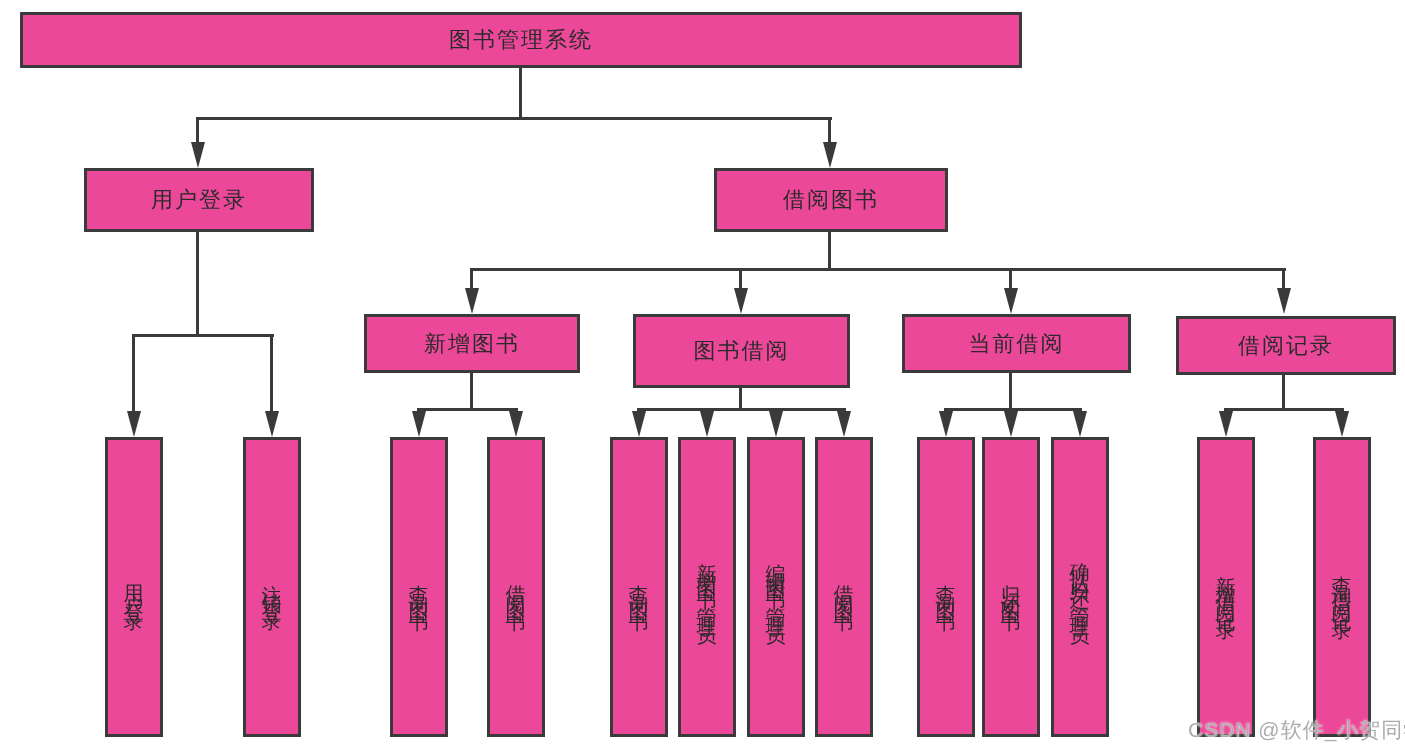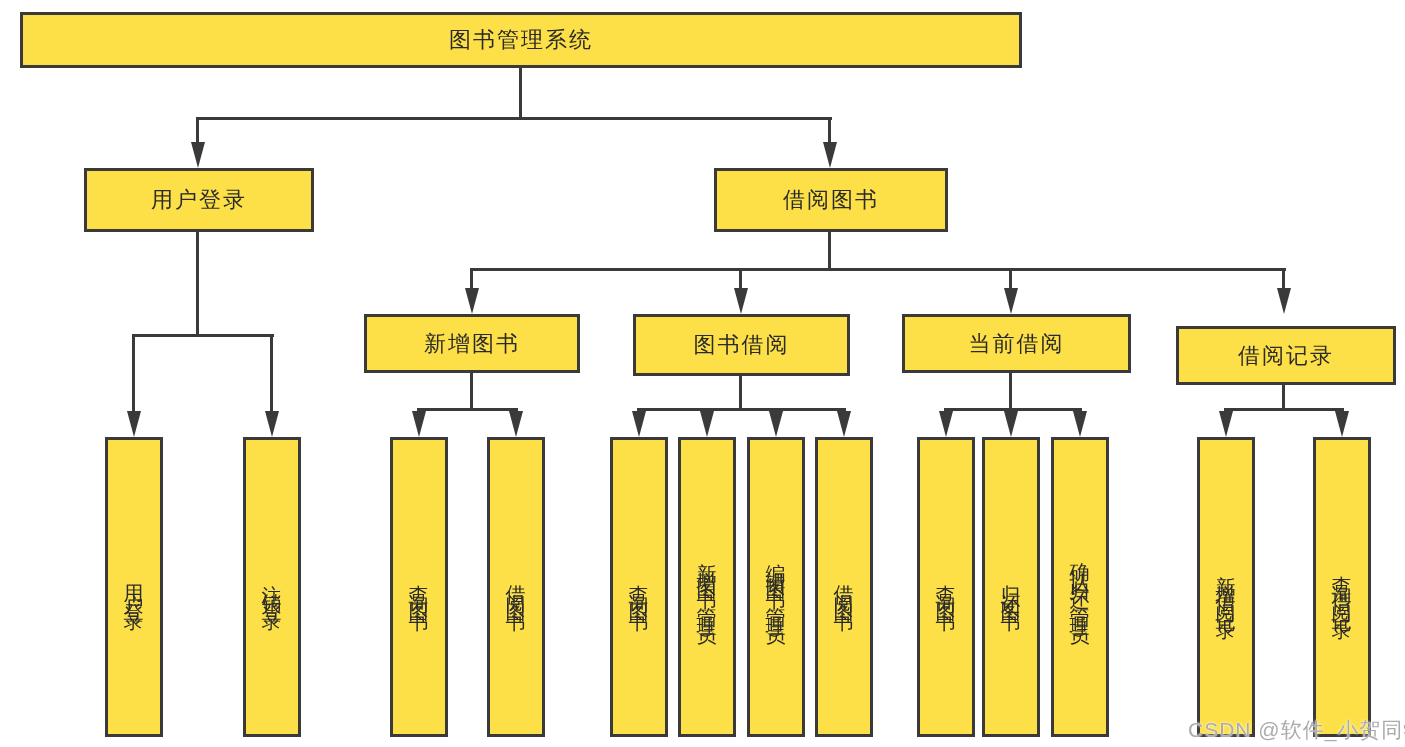--- a/index.html
+++ b/index.html
@@ -11,21 +11,21 @@
   * { margin: 0; padding: 0; box-sizing: border-box; }
   html, body { background: var(--background); }
   body {
     font-family: "Liberation Sans", "DejaVu Sans", sans-serif;
     width: 1405px; height: 747px; position: relative; overflow: hidden;
   }
   .canvas { position: absolute; left: 0; top: 0; width: 1405px; height: 747px; }
 
   .node {
     position: absolute;
-    background: #fde047;
+    background: #ec4899;
     border: 3px solid var(--line);
     display: flex; align-items: center; justify-content: center;
     color: var(--text);
     font-size: 22px;
     letter-spacing: 2px;
     z-index: 2;
   }
   .vnode {
     writing-mode: vertical-rl;
     text-orientation: mixed;
@@ -82,23 +82,23 @@
   <div class="vline" style="left:470px; top:268px; height:24px;"></div>
   <div class="arr" style="left:465px; top:288px;"></div>
   <div class="vline" style="left:739px; top:268px; height:24px;"></div>
   <div class="arr" style="left:734px; top:288px;"></div>
   <div class="vline" style="left:1009px; top:268px; height:24px;"></div>
   <div class="arr" style="left:1004px; top:288px;"></div>
   <div class="vline" style="left:1282px; top:268px; height:24px;"></div>
   <div class="arr" style="left:1277px; top:288px;"></div>
 
   <div class="node" style="left:364px; top:314px; width:216px; height:59px;">新增图书</div>
-  <div class="node" style="left:633px; top:314px; width:217px; height:62px;">图书借阅</div>
+  <div class="node" style="left:633px; top:314px; width:217px; height:74px;">图书借阅</div>
   <div class="node" style="left:902px; top:314px; width:229px; height:59px;">当前借阅</div>
-  <div class="node" style="left:1176px; top:326px; width:220px; height:59px;">借阅记录</div>
+  <div class="node" style="left:1176px; top:316px; width:220px; height:59px;">借阅记录</div>
 
   <div class="vline" style="left:470px; top:373px; height:38px;"></div>
   <div class="hline" style="left:417px; top:408px; width:101px;"></div>
   <div class="arr" style="left:412px; top:411px;"></div>
   <div class="arr" style="left:509px; top:411px;"></div>
 
   <div class="vline" style="left:739px; top:373px; height:38px;"></div>
   <div class="hline" style="left:637px; top:408px; width:209px;"></div>
   <div class="arr" style="left:632px; top:411px;"></div>
   <div class="arr" style="left:700px; top:411px;"></div>

